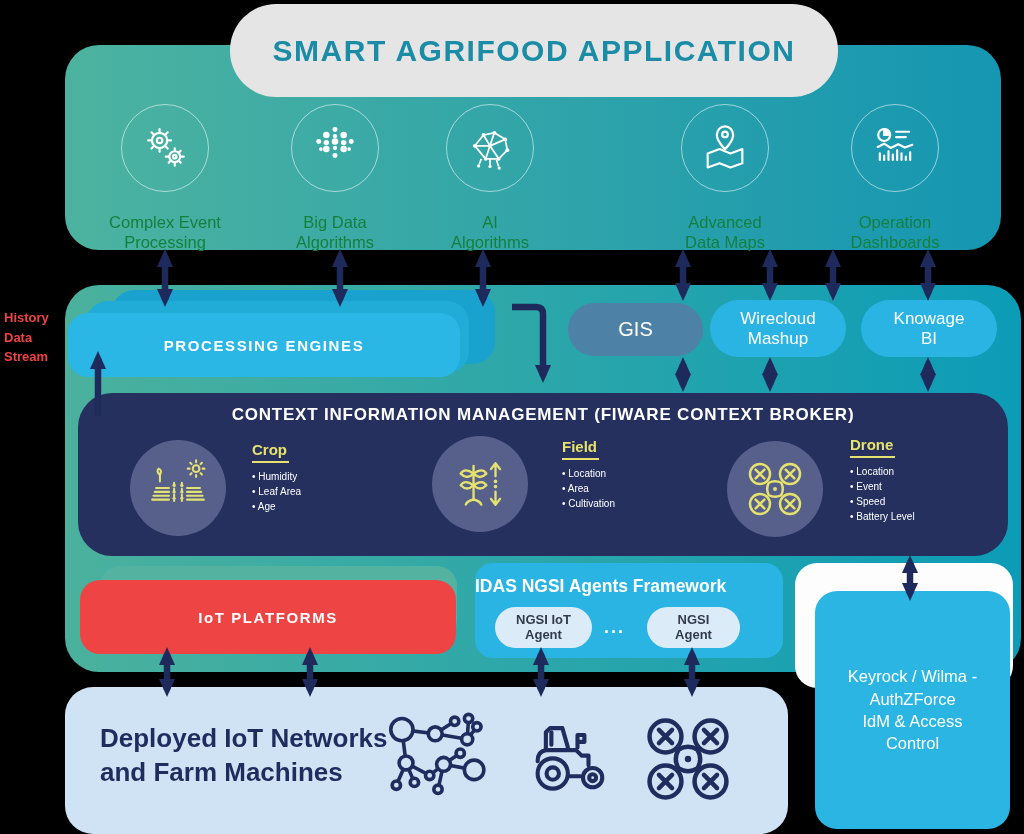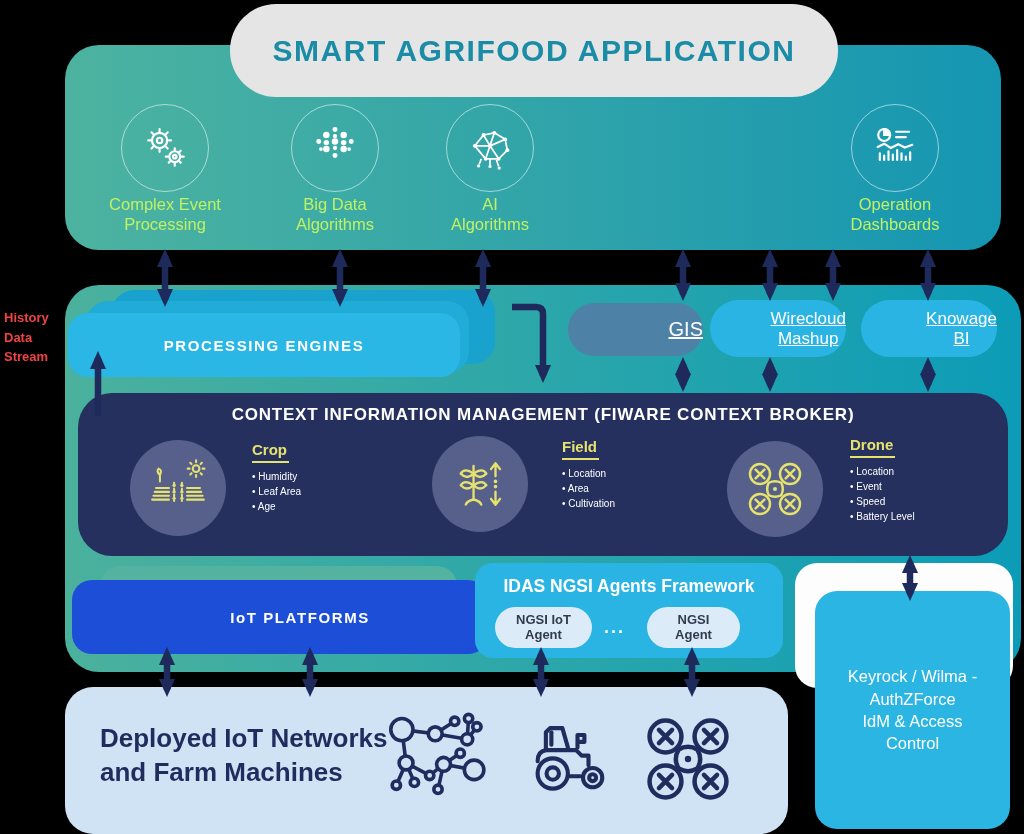--- a/index.html
+++ b/index.html
@@ -11,49 +11,49 @@
   .title-pill{left:230px;top:4px;width:608px;height:93px;border-radius:46px;background:#e5e5e5;
      display:flex;align-items:center;justify-content:center;}
   .title-pill span{color:#1b8ca6;font-size:30px;font-weight:800;letter-spacing:1.5px;}
 
   
   .top-band{left:65px;top:45px;width:936px;height:205px;border-radius:34px;
      background:linear-gradient(90deg,#4db3a0,#1596b2);}
   .feature{width:176px;text-align:center;}
   .feature .circle{width:86px;height:86px;border-radius:50%;border:1px solid rgba(255,255,255,.55);
      margin:0 auto;display:flex;align-items:center;justify-content:center;}
-  .feature .flabel{margin-top:2px;color:#bef264;font-size:16.5px;line-height:1.22;white-space:pre-line;}
+  .feature .flabel{margin-top:20px;color:#15803d;font-size:16.5px;line-height:1.22;white-space:pre-line;}
 
   
   .mid-band{left:65px;top:285px;width:956px;height:387px;border-radius:34px;
      background:linear-gradient(90deg,#4bb19d,#0c9cb7);}
 
   .stackbox{border-radius:22px;text-align:right;}
   .stack-label{display:flex;align-items:center;justify-content:center;color:#fff;
      font-weight:700;font-size:15px;letter-spacing:1.6px;}
 
-  .pill{display:flex;align-items:center;justify-content:flex-end;color:#fff;text-align:center;text-decoration:underline;}
+  .pill{display:flex;align-items:center;justify-content:center;color:#fff;text-align:center;}
   .pill-gis{left:568px;top:303px;width:135px;height:53px;border-radius:27px;background:#4d82a6;font-size:20px;}
   .pill-cyan{background:#29b4e4;font-size:17px;line-height:1.12;white-space:pre-line;}
 
   
   .navy-band{left:78px;top:393px;width:930px;height:163px;border-radius:34px;background:#25305e;}
   .navy-title{left:78px;top:405px;width:930px;text-align:center;color:#fff;font-weight:700;
      font-size:17px;letter-spacing:.8px;}
   .ent-circle{width:96px;height:96px;border-radius:50%;background:#56608a;
      display:flex;align-items:center;justify-content:center;}
   .ent-text .ent-name{display:inline-block;color:#e6e26e;font-weight:700;font-size:15px;
      border-bottom:2px solid #e6e26e;padding:0 2px 3px 0;margin-bottom:6px;}
   .ent-text ul{list-style:none;margin:0;padding:0;}
   .ent-text li{color:#fff;font-size:10px;line-height:1.5;}
   .ent-text li::before{content:"• ";}
 
   
   .idas{left:475px;top:563px;width:308px;height:95px;border-radius:18px;background:#29b4e4;}
-  .idas-title{left:475px;top:576px;width:308px;text-align:center;color:#fff;font-weight:800;font-size:17.5px;}
+  .idas-title{left:475px;top:576px;width:308px;color:#fff;font-weight:800;font-size:17.5px;}
   .agent-pill{background:#dbecf8;border-radius:21px;display:flex;align-items:center;justify-content:center;
      color:#333a4d;font-weight:700;font-size:13px;line-height:1.12;text-align:center;white-space:pre-line;}
   .idas-dots{color:#fff;font-weight:800;font-size:18px;letter-spacing:2px;}
 
   
   .key-back{left:795px;top:563px;width:218px;height:125px;border-radius:22px;background:#fdfdfd;}
   .key-box{left:815px;top:591px;width:195px;height:238px;border-radius:22px;background:#2bb5e2;
      display:flex;align-items:center;justify-content:center;}
   .key-box span{color:#fff;font-size:16.5px;line-height:1.35;text-align:center;white-space:pre-line;}
 
@@ -138,20 +138,31 @@
             <circle cx="24" cy="41" r="1.5"></circle>
           <circle cx="32.5" cy="42.5" r="1.5"></circle>
             <circle cx="13.5" cy="40.5" r="1.5"></circle>
         </g>
       </svg>
     </div>
     <div class="flabel">AI
 Algorithms</div>
   </div>
 
+  <div class="abs feature" style="left:637px;top:104px;">
+    <div class="circle">
+      <svg width="52" height="52" viewBox="0 0 48 48" stroke="#fff" stroke-width="2" fill="none" stroke-linejoin="round">
+        <path d="M8,29 L19,25 L29,29 L40,25 L40,38 L29,42 L19,38 L8,42 Z"></path>
+        <path d="M24,4 C19.5,4 16.5,7.7 16.5,12 C16.5,18 24,25 24,25 C24,25 31.5,18 31.5,12 C31.5,7.7 28.5,4 24,4 Z"></path>
+        <circle cx="24" cy="11.5" r="2.6"></circle>
+      </svg>
+    </div>
+    <div class="flabel">Advanced
+Data Maps</div>
+  </div>
 
   <div class="abs feature" style="left:807px;top:104px;">
     <div class="circle">
       <svg width="52" height="52" viewBox="0 0 48 48" stroke="#fff" stroke-width="2" fill="none" stroke-linecap="round">
         <circle cx="14" cy="12" r="5.5"></circle>
           <path d="M14,6.5 A5.5,5.5 0 0 1 19.5,12 L14,12 Z" fill="#fff"></path>
         <path d="M25,9 H37 M25,14 H34"></path>
         <path d="M8,23 L14,20 L20,24 L27,20.5 L33,23.5 L40,21"></path>
         <path d="M10,35 V29 M14,35 V31 M18,35 V27 M22,35 V30 M26,35 V26 M30,35 V29 M34,35 V32 M38,35 V28"></path>
       </svg>
@@ -253,21 +264,21 @@
     <span class="ent-name">Drone</span>
     <ul>
       <li>Location</li>
       <li>Event</li>
       <li>Speed</li>
       <li>Battery Level</li>
     </ul>
   </div>
 
   <div class="abs stackbox" style="left:100px;top:566px;width:357px;height:74px;background:#54b3a0;border-radius:20px;"></div>
-  <div class="abs stackbox stack-label" style="left:72px;top:580px;width:376px;height:74px;background:#1d4ed8;border-radius:20px;padding-left:40px;">
+  <div class="abs stackbox stack-label" style="left:80px;top:580px;width:376px;height:74px;background:#ef4444;border-radius:20px;">
     <span>IoT PLATFORMS</span>
   </div>
 
   <div class="abs idas"></div>
   <div class="abs idas-title">IDAS NGSI Agents Framework</div>
   <div class="abs agent-pill" style="left:495px;top:607px;width:97px;height:41px;">NGSI IoT
 Agent</div>
   <div class="abs idas-dots" style="left:604px;top:617px;">...</div>
   <div class="abs agent-pill" style="left:647px;top:607px;width:93px;height:41px;">NGSI
 Agent</div>

